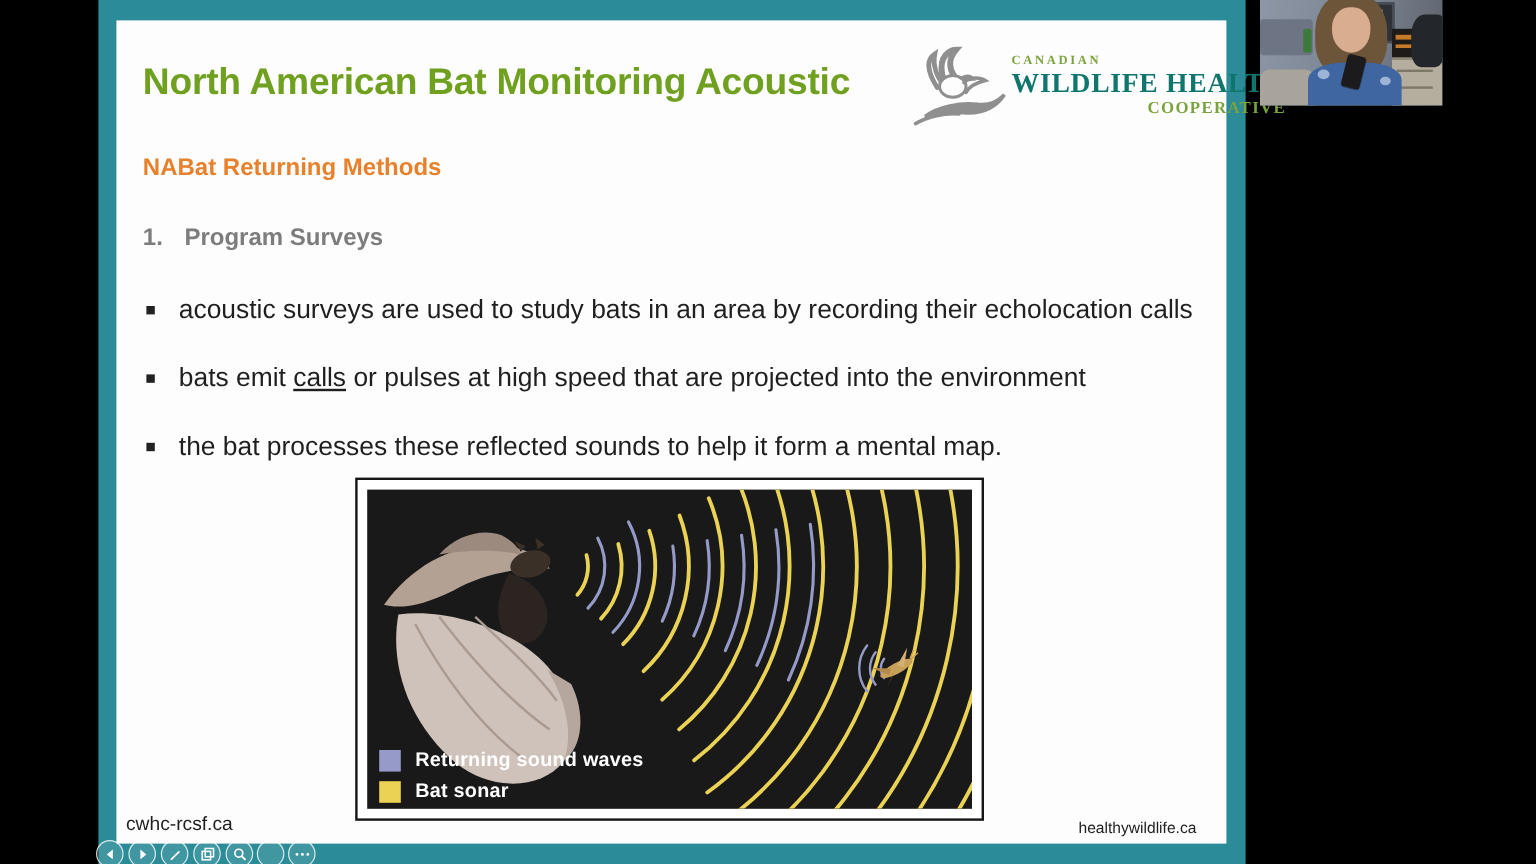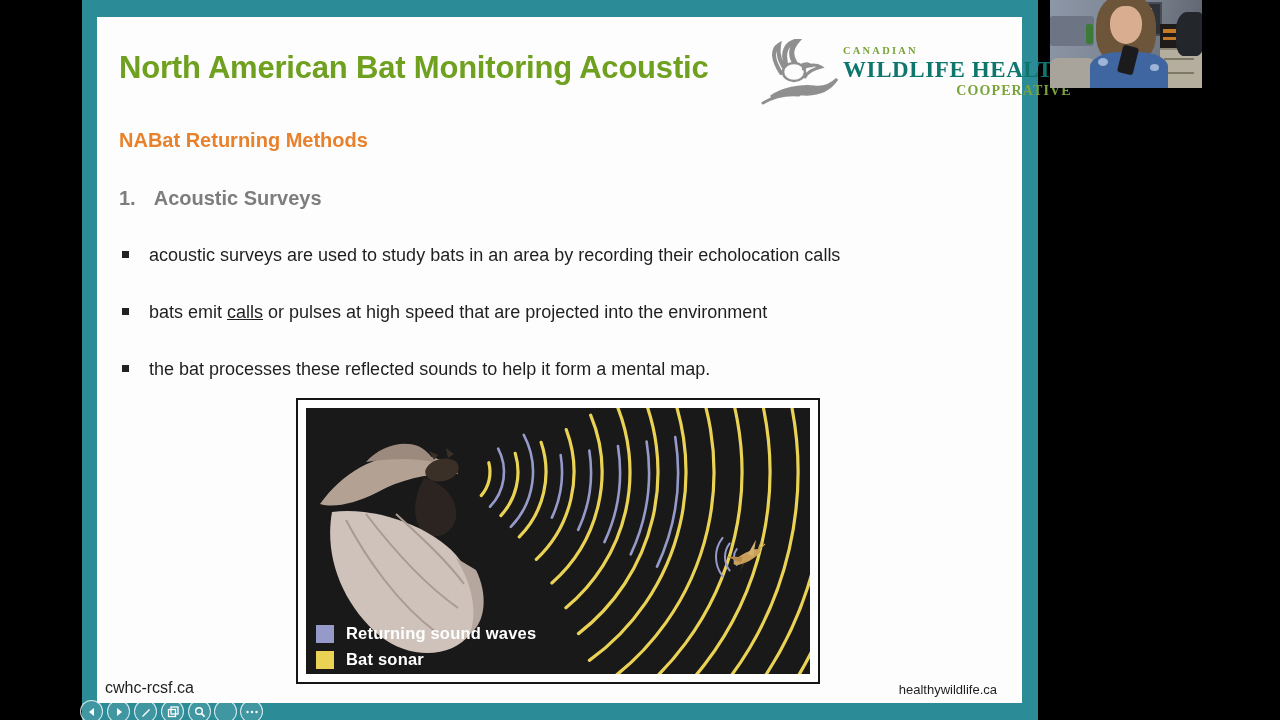--- a/index.html
+++ b/index.html
@@ -16,21 +16,21 @@
   .logo svg{position:absolute;left:0;top:2px;}
   .logo-text{position:absolute;left:86px;top:8px;line-height:1.12;white-space:nowrap;}
   .logo-line1{font-size:10.5px;letter-spacing:2.2px;color:#7ba33d;font-weight:bold;}
   .logo-line2{font-size:23px;letter-spacing:0.6px;color:#0f766e;font-weight:bold;}
   .logo-line3{font-size:14px;letter-spacing:1.1px;color:#7ba33d;font-weight:bold;text-align:right;}
   
   .section-heading{position:absolute;left:22px;top:112px;font-size:20px;font-weight:bold;color:#e8812c;}
   .numbered-item{position:absolute;left:22px;top:170px;font-size:20px;font-weight:bold;color:#7d7d7d;}
   .numbered-item .num{margin-right:18px;}
   
-  .bullet{position:absolute;left:25px;width:880px;font-size:18px;color:#1f1f1f;}
+  .bullet{position:absolute;left:25px;width:880px;font-size:22px;color:#1f1f1f;}
   .bullet .marker{display:inline-block;width:7px;height:7px;background:#222;margin-right:20px;
                   vertical-align:3px;}
   .bullet .u{text-decoration:underline;}
   .b1{top:228px;} .b2{top:285px;} .b3{top:342px;}
   
   .figure{position:absolute;left:199px;top:381px;border:2px solid #151515;background:#ffffff;
           padding:8px;}
   .figure-inner{position:relative;width:504px;height:266px;background:#191919;overflow:hidden;}
   .legend{position:absolute;left:10px;top:216px;}
   .legend-row{display:flex;align-items:center;margin-bottom:7px;}
@@ -77,21 +77,21 @@
       <div class="logo-text">
         <div class="logo-line1">CANADIAN</div>
         <div class="logo-line2">WILDLIFE HEALTH</div>
         <div class="logo-line3">COOPERATIVE</div>
       </div>
     </div>
 
     <div class="section-heading">NABat Returning Methods</div>
 
     <div class="numbered-item">
-      <span class="num">1.</span><span>Acoustic Surveys</span>
+      <span class="num">1.</span><span>Program Surveys</span>
     </div>
 
     <div class="bullet b1">
       <span class="marker"></span><span>acoustic surveys are used to study bats in an area by recording their echolocation calls</span><span class="u"></span><span></span>
     </div>
     <div class="bullet b2">
       <span class="marker"></span><span>bats emit </span><span class="u">calls</span><span> or pulses at high speed that are projected into the environment</span>
     </div>
     <div class="bullet b3">
       <span class="marker"></span><span>the bat processes these reflected sounds to help it form a mental map.</span><span class="u"></span><span></span>

